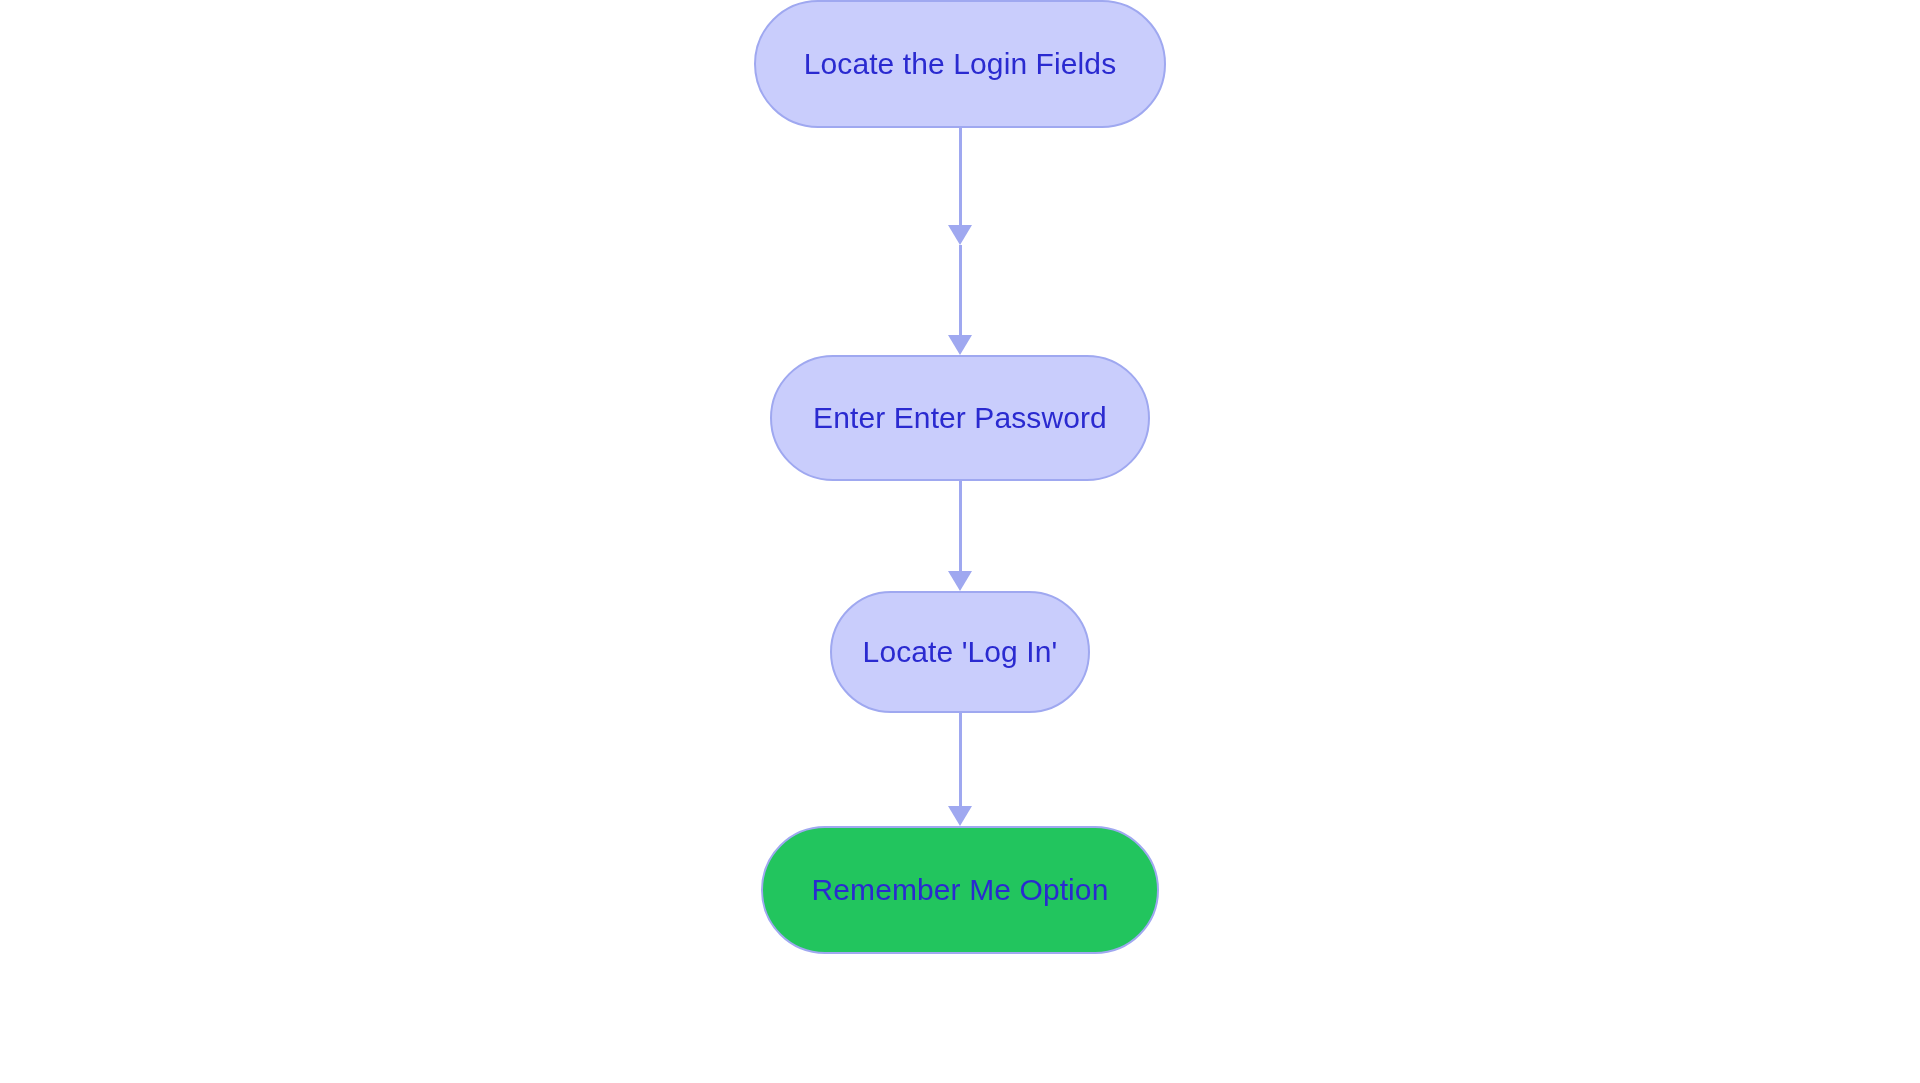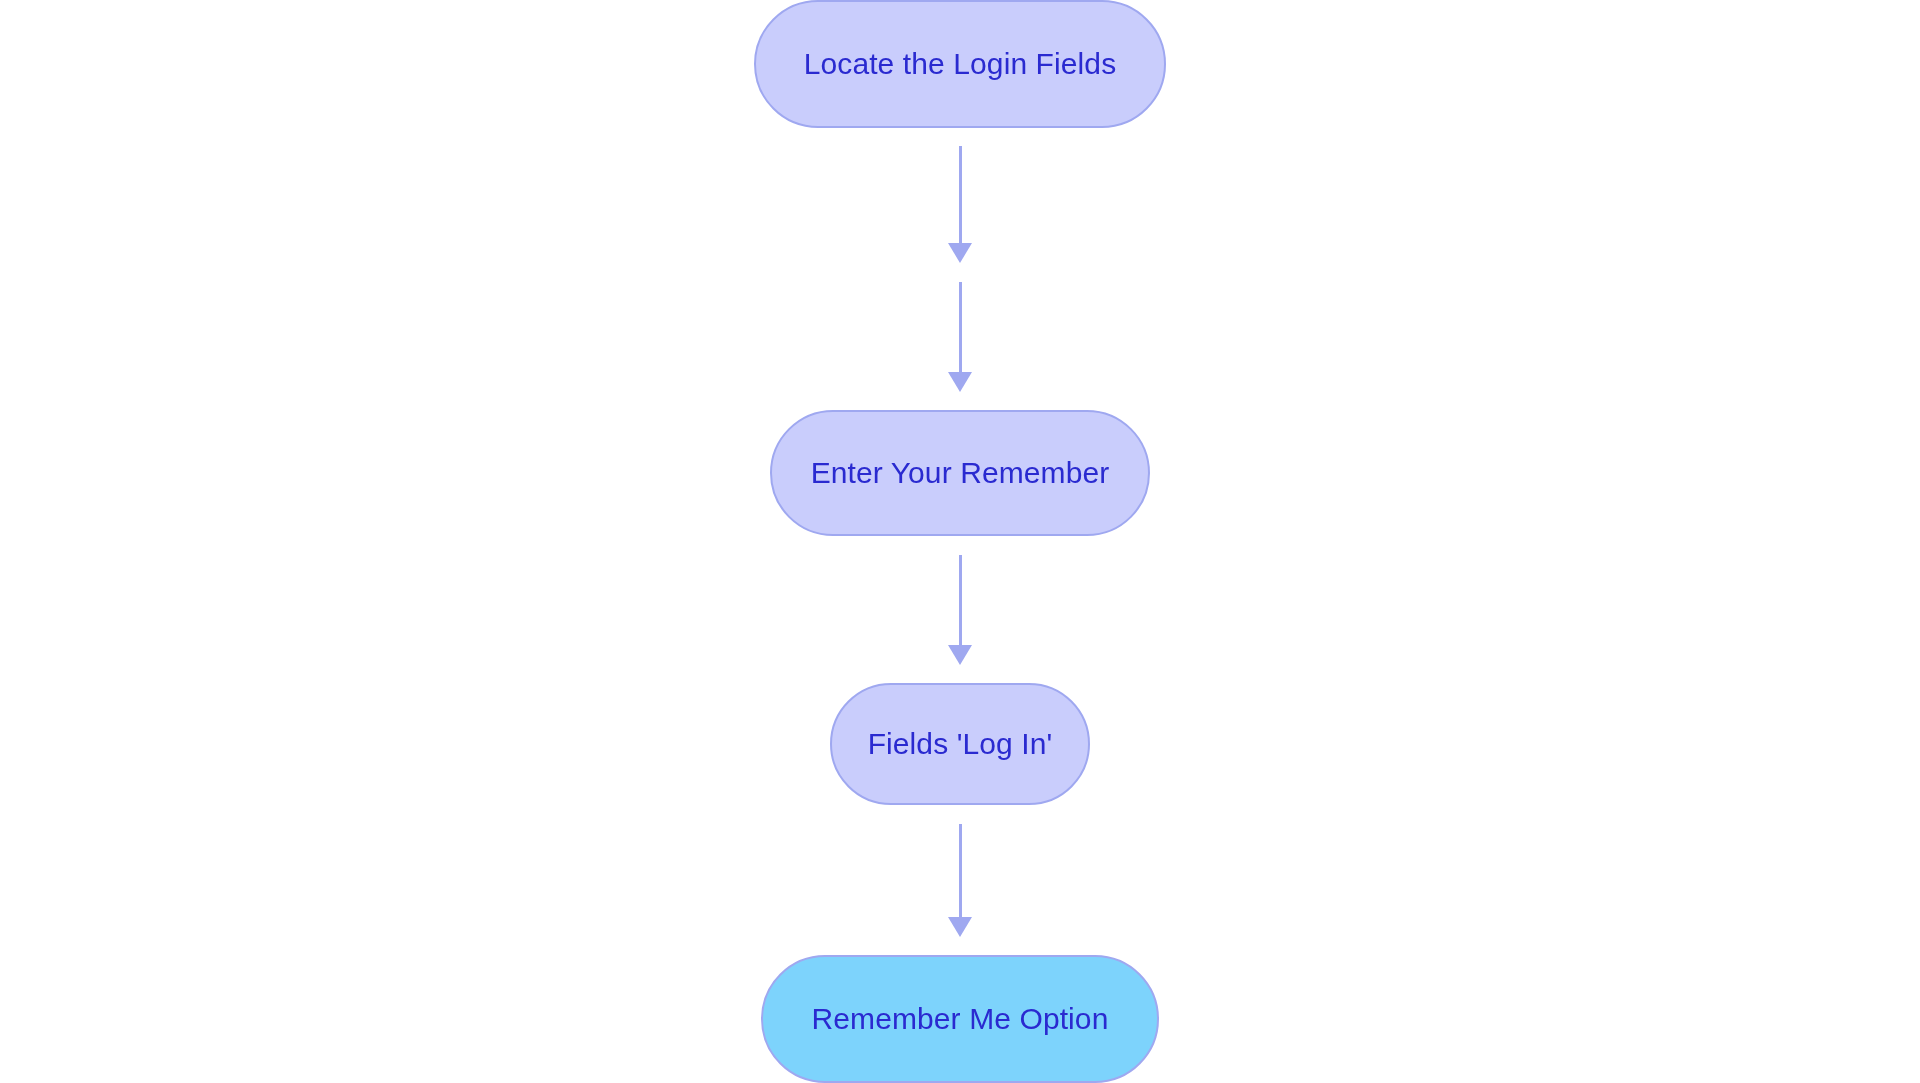--- a/index.html
+++ b/index.html
@@ -24,21 +24,21 @@
 
   .flow-column {
     position: absolute;
     left: 0;
     top: 0;
     width: 1920px;
     height: 1083px;
     display: flex;
     flex-direction: column;
     align-items: center;
-    justify-content: space-between;
+    justify-content: flex-start;
   }
 
   .flow-node {
     box-sizing: border-box;
     display: flex;
     align-items: center;
     justify-content: center;
     background: #c9cdfc;
     border: 2px solid #9fa8f0;
     border-radius: 9999px;
@@ -107,35 +107,35 @@
       <div class="connector-arrowhead" style="border-top-color: rgb(159, 168, 240);"></div>
     </div>
 
 
     <div class="flow-connector gap-1">
       <div class="connector-line" style="background: rgb(159, 168, 240);"></div>
       <div class="connector-arrowhead" style="border-top-color: rgb(159, 168, 240);"></div>
     </div>
 
     <div class="flow-node node-2" style="background: rgb(201, 205, 252); border-color: rgb(159, 168, 240);">
-      <span class="flow-node-label" style="color: rgb(42, 42, 208);">Enter Your Remember</span>
+      <span class="flow-node-label" style="color: rgb(42, 42, 208);">Enter Enter Password</span>
     </div>
 
     <div class="flow-connector gap-2">
       <div class="connector-line" style="background: rgb(159, 168, 240);"></div>
       <div class="connector-arrowhead" style="border-top-color: rgb(159, 168, 240);"></div>
     </div>
 
     <div class="flow-node node-3" style="background: rgb(201, 205, 252); border-color: rgb(159, 168, 240);">
-      <span class="flow-node-label" style="color: rgb(42, 42, 208);">Fields 'Log In'</span>
+      <span class="flow-node-label" style="color: rgb(42, 42, 208);">Locate 'Log In'</span>
     </div>
 
     <div class="flow-connector gap-3">
       <div class="connector-line" style="background: rgb(159, 168, 240);"></div>
       <div class="connector-arrowhead" style="border-top-color: rgb(159, 168, 240);"></div>
     </div>
 
-    <div class="flow-node node-4" style="background: #7dd3fc; border-color: rgb(159, 168, 240);">
+    <div class="flow-node node-4" style="background: #22c55e; border-color: rgb(159, 168, 240);">
       <span class="flow-node-label" style="color: rgb(42, 42, 208);">Remember Me Option</span>
     </div>
 
   </div>
 </div>
 
 </body></html>

